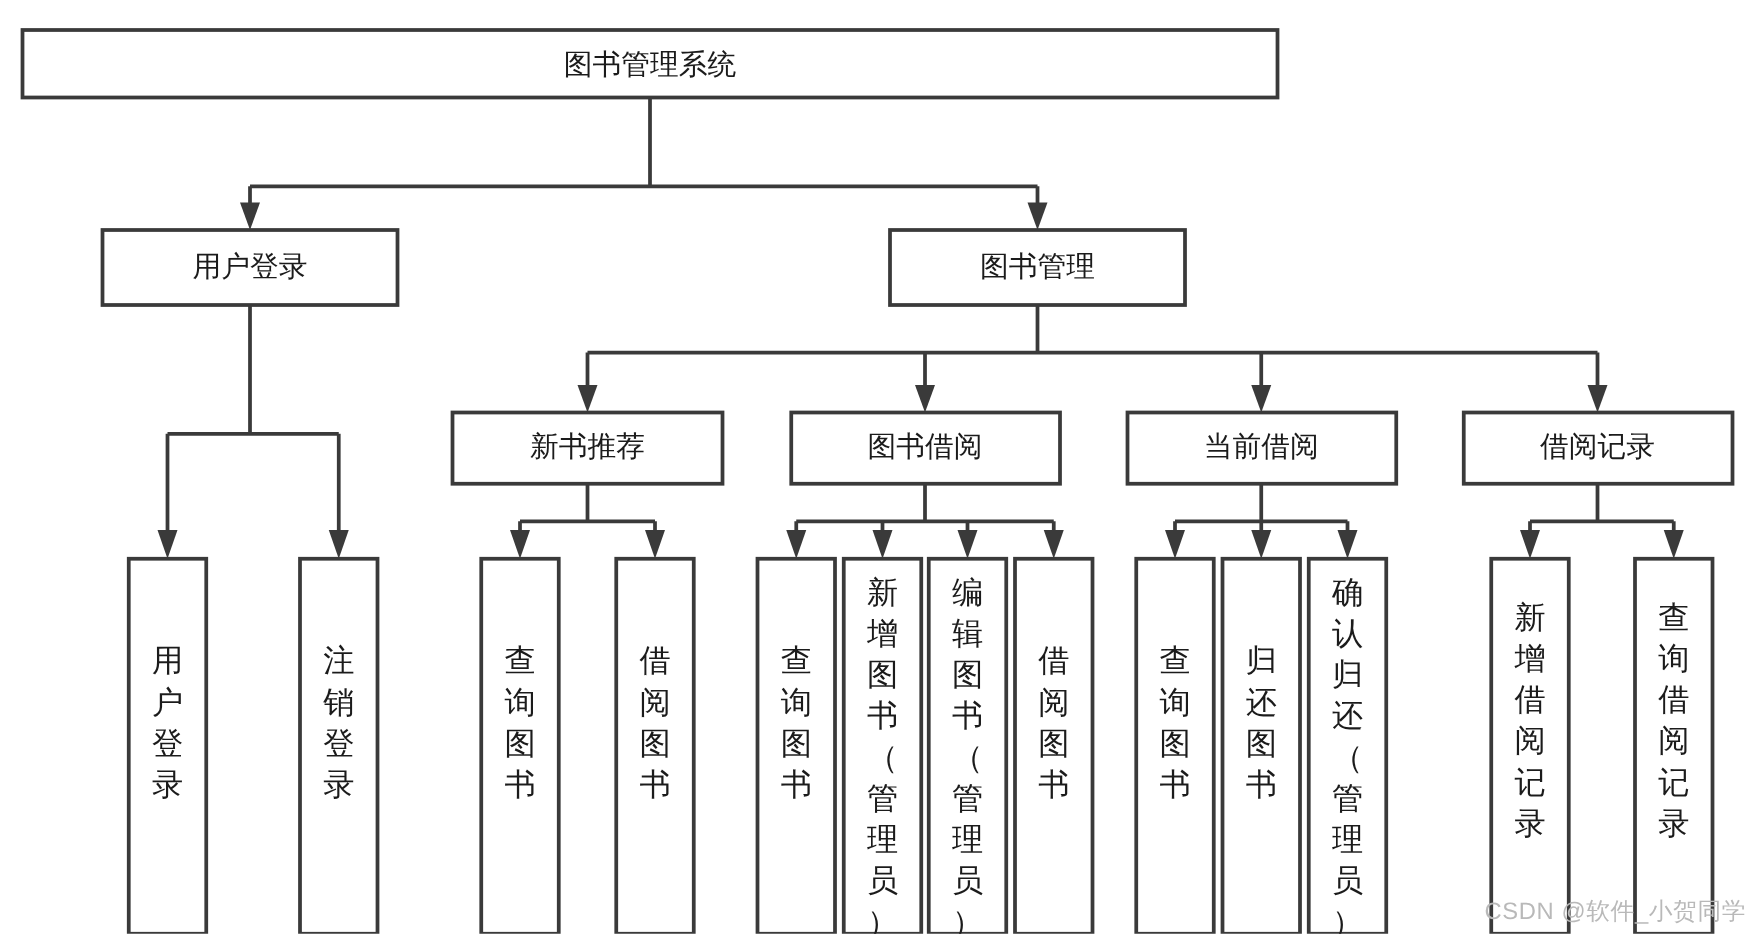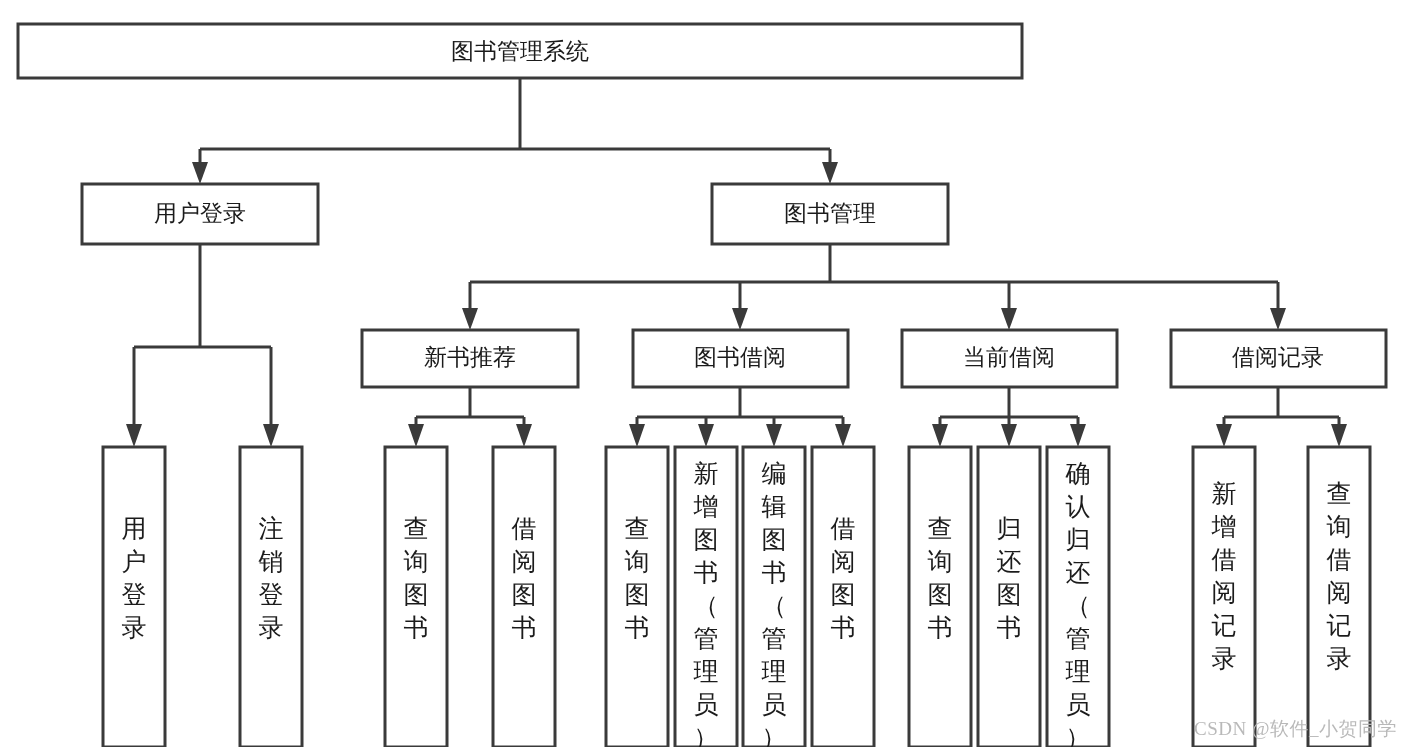--- a/index.html
+++ b/index.html
@@ -46,21 +46,21 @@
     stroke-linecap: butt;
   }
   .arrow-head {
     fill: #3a3a3a;
     stroke: none;
   }
   .watermark {
     position: absolute;
     right: 8px;
     bottom: 5px;
-    font-family: Liberation Serif, serif;
+    font-family: Liberation Sans, sans-serif;
     font-size: 19px;
     color: #b9b9b9;
     white-space: nowrap;
     letter-spacing: 0.5px;
   }
 </style>
 </head>
 <body>
 
 <div id="diagram-root">

